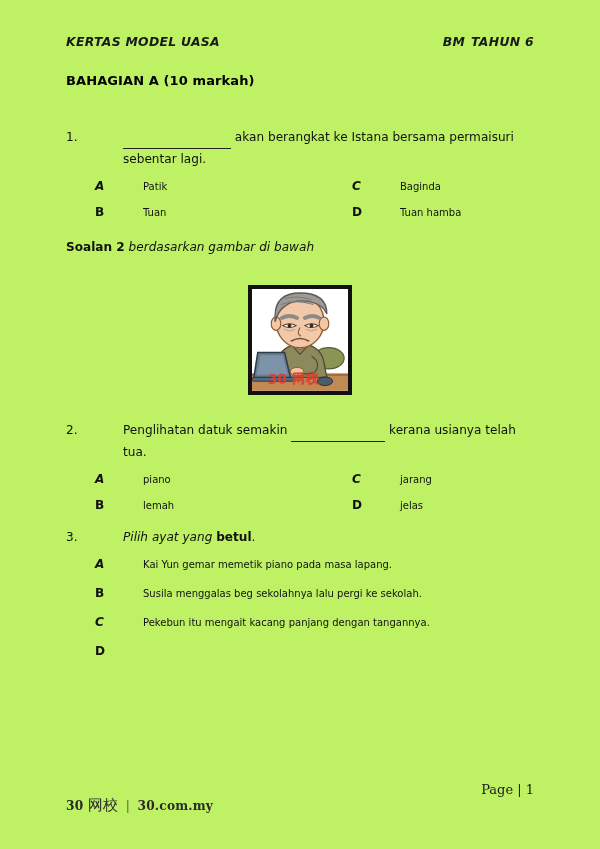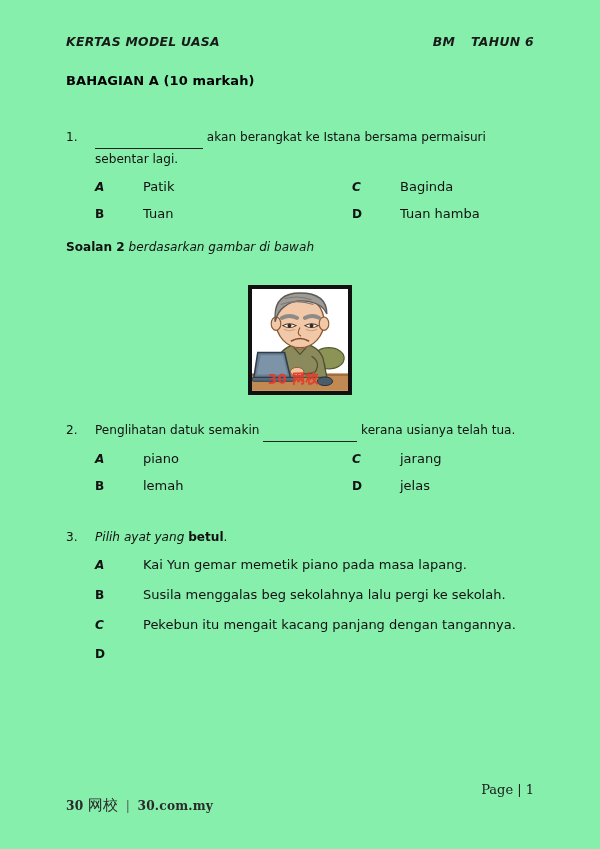--- a/index.html
+++ b/index.html
@@ -14,41 +14,41 @@
     position: relative;
     overflow: hidden;
     font-family: "DejaVu Sans", "Liberation Sans", sans-serif;
     color: #111111;
     -webkit-font-smoothing: antialiased;
   }
 
   .page {
     position: absolute;
     inset: 0;
-    background: #86efac;
+    background: #bef264;
   }
 
   
   .doc-header {
     position: absolute;
     left: 66px;
     top: 34px;
     width: 468px;
     display: flex;
     justify-content: space-between;
     align-items: baseline;
     font-style: italic;
     font-weight: 600;
     font-size: 12.4px;
     letter-spacing: 0.3px;
     color: #1a1a1a;
   }
   .doc-header .right {
     display: flex;
-    gap: 16px;
+    gap: 6px;
     text-align: right;
   }
 
   .section-title {
     position: absolute;
     left: 66px;
     top: 73px;
     font-weight: bold;
     font-size: 13px;
     letter-spacing: 0.1px;
@@ -67,20 +67,21 @@
     line-height: 1.72;
     color: #111;
   }
   .q-num {
     width: 29px;
     flex: 0 0 29px;
     font-size: 12.1px;
   }
   .q-text {
     flex: 1 1 auto;
+    margin-left: 28px;
   }
   .q-text .blank {
     display: inline-block;
     border-bottom: 1.1px solid #222;
     vertical-align: baseline;
   }
   .blank-w1 { width: 108px; }
   .blank-w2 { width: 94px; }
 
   .italic { font-style: italic; }
@@ -104,21 +105,21 @@
   .opt-col.right { flex: 1 1 auto; padding-left: 0px; }
   .opt-letter {
     font-weight: bold;
     font-size: 12.1px;
     width: 48px;
     flex: 0 0 48px;
     font-style: normal;
   }
   .opt-letter.it { font-style: italic; }
   .opt-text {
-    font-size: 13px;
+    font-size: 10px;
   }
 
   
   .opt-stack .opt-row { margin-bottom: 15px; }
   .opt-stack .opt-col.left { width: 100%; flex: 1 1 auto; padding-left: 29px; }
   .opt-stack .opt-letter { width: 48px; flex: 0 0 48px; }
 
   
   .lead-in {
     position: absolute;

